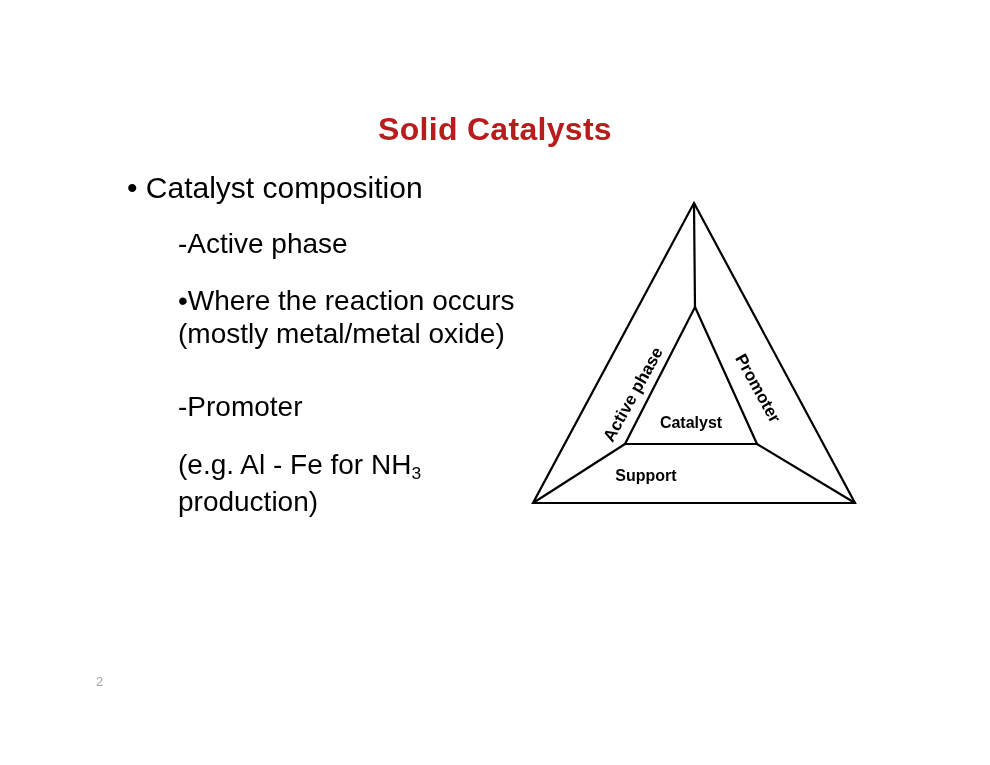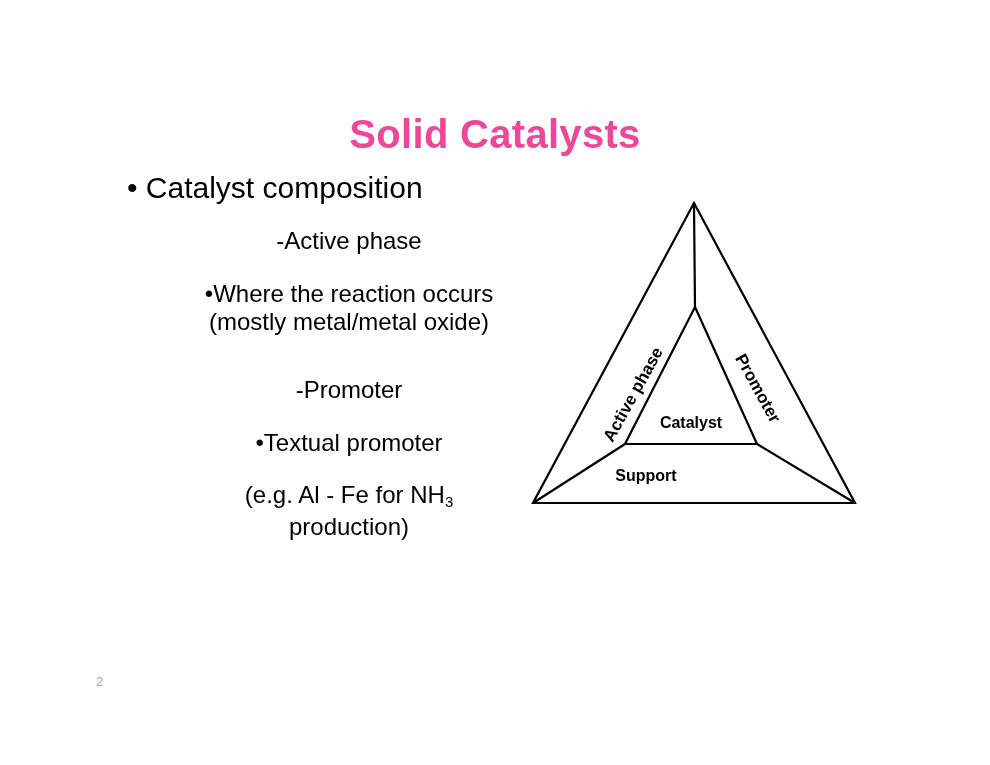--- a/index.html
+++ b/index.html
@@ -20,49 +20,48 @@
     overflow: hidden;
   }
 
   
   #slide-title {
     position: absolute;
     left: 0;
     top: 112px;
     width: 990px;
     text-align: center;
-    font-size: 40px;
+    font-size: 32px;
     font-weight: bold;
-    color: #ec4899;
+    color: #b91c1c;
     letter-spacing: 0.3px;
     line-height: 1.1;
   }
 
   
   #body-column {
     position: absolute;
     left: 120px;
     top: 170px;
     width: 400px;
   }
   .level1 {
     font-size: 30px;
     line-height: 1.18;
     color: #000000;
     margin: 0 0 22px 0;
     padding-left: 7px;
     white-space: nowrap;
   }
   .level2 {
-    font-size: 24px;
+    font-size: 28px;
     line-height: 1.18;
     color: #000000;
     margin: 0;
     padding-left: 58px;
-    text-align: center;
   }
   .gap-sm { margin-top: 24px; }
   .gap-md { margin-top: 40px; }
   .gap-xs { margin-top: 4px; }
   sub {
     font-size: 0.62em;
     vertical-align: baseline;
     position: relative;
     top: 0.30em;
   }
@@ -113,21 +112,20 @@
   <div id="body-column">
 
     <p class="level1">• Catalyst composition</p>
 
     <p class="level2">-Active phase</p>
 
     <p class="level2 gap-sm">•Where the reaction occurs (mostly metal/metal oxide)</p>
 
     <p class="level2 gap-md">-Promoter</p>
 
-    <p class="level2 gap-sm">•Textual promoter</p>
 
     <p class="level2 gap-sm"><span> (e.g. Al - Fe for NH</span><sub>3</sub><span></span></p>
 
     <p class="level2 gap-xs">production)</p>
 
   </div>
 
   <div id="diagram">
     <svg width="360" height="335" viewBox="0 0 360 335">
 

